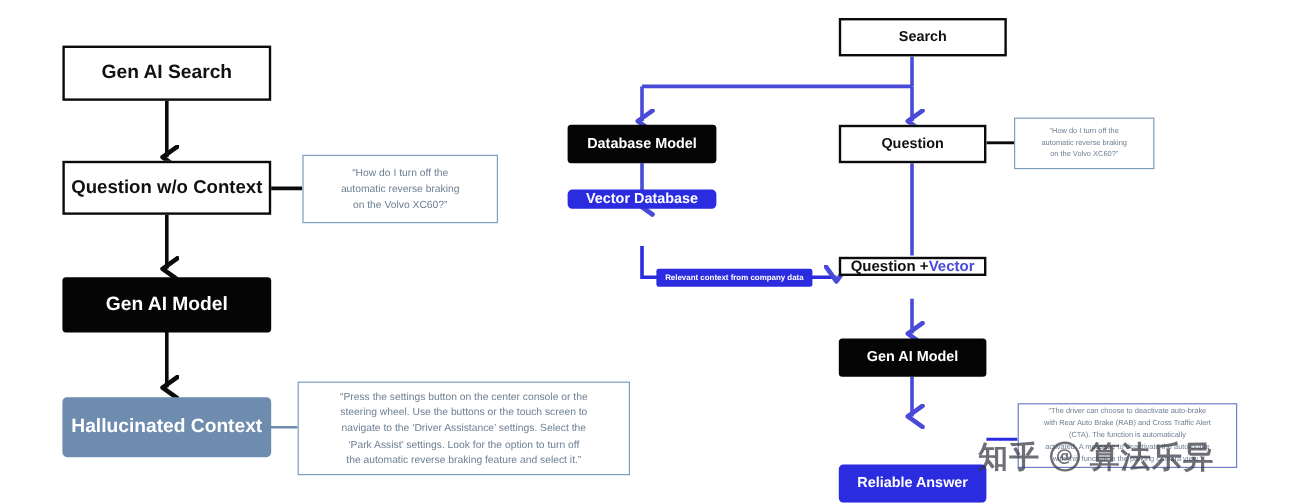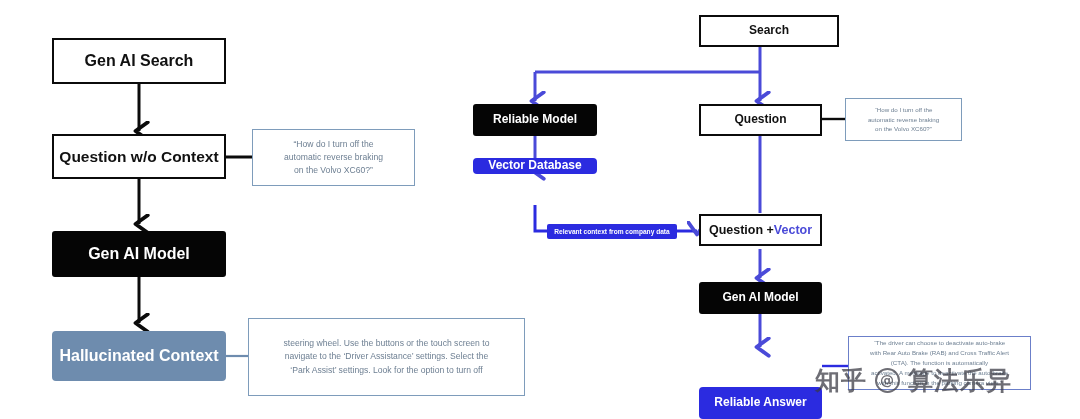--- a/index.html
+++ b/index.html
@@ -209,43 +209,45 @@
 <div class="callout" style="left:252px;top:129px;width:163px;height:57px;font-size:8.6px;line-height:1.55;">
   <div>
     <span>“How do I turn off the</span>
     <span>automatic reverse braking</span>
     <span>on the Volvo XC60?”</span>
   </div>
 </div>
 
 <div class="callout" style="left:248px;top:318px;width:277px;height:78px;font-size:8.6px;line-height:1.55;">
   <div>
+    <span>“Press the settings button on the center console or the</span>
     <span>steering wheel. Use the buttons or the touch screen to</span>
     <span>navigate to the ‘Driver Assistance’ settings. Select the</span>
     <span>‘Park Assist’ settings. Look for the option to turn off</span>
+    <span>the automatic reverse braking feature and select it.”</span>
   </div>
 </div>
 
 <div class="node n-white" style="left:699px;top:15px;width:140px;height:32px;font-size:12px;font-weight:600;">
   <span>Search</span>
 </div>
 
 <div class="node n-black" style="left:473px;top:104px;width:124px;height:32px;font-size:12px;">
-  <span>Reliable Model</span>
+  <span>Database Model</span>
 </div>
 
 <div class="node n-blue" style="left:473px;top:158px;width:124px;height:16px;font-size:12px;">
   <span>Vector Database</span>
 </div>
 
 <div class="node n-white" style="left:699px;top:104px;width:123px;height:32px;font-size:12px;font-weight:600;">
   <span>Question</span>
 </div>
 
-<div class="node n-white" style="left:699px;top:214px;width:123px;height:32px;font-size:12.5px;">
+<div class="node n-white" style="left:699px;top:214px;width:123px;height:16px;font-size:12.5px;">
   <span>Question + </span>
     <span class="accent">Vector</span>
 </div>
 
 <div class="node n-black" style="left:699px;top:282px;width:123px;height:32px;font-size:12px;">
   <span>Gen AI Model</span>
 </div>
 
 <div class="node n-blue" style="left:699px;top:350px;width:123px;height:32px;font-size:12px;margin-top:37px;">
   <span>Reliable Answer</span>

